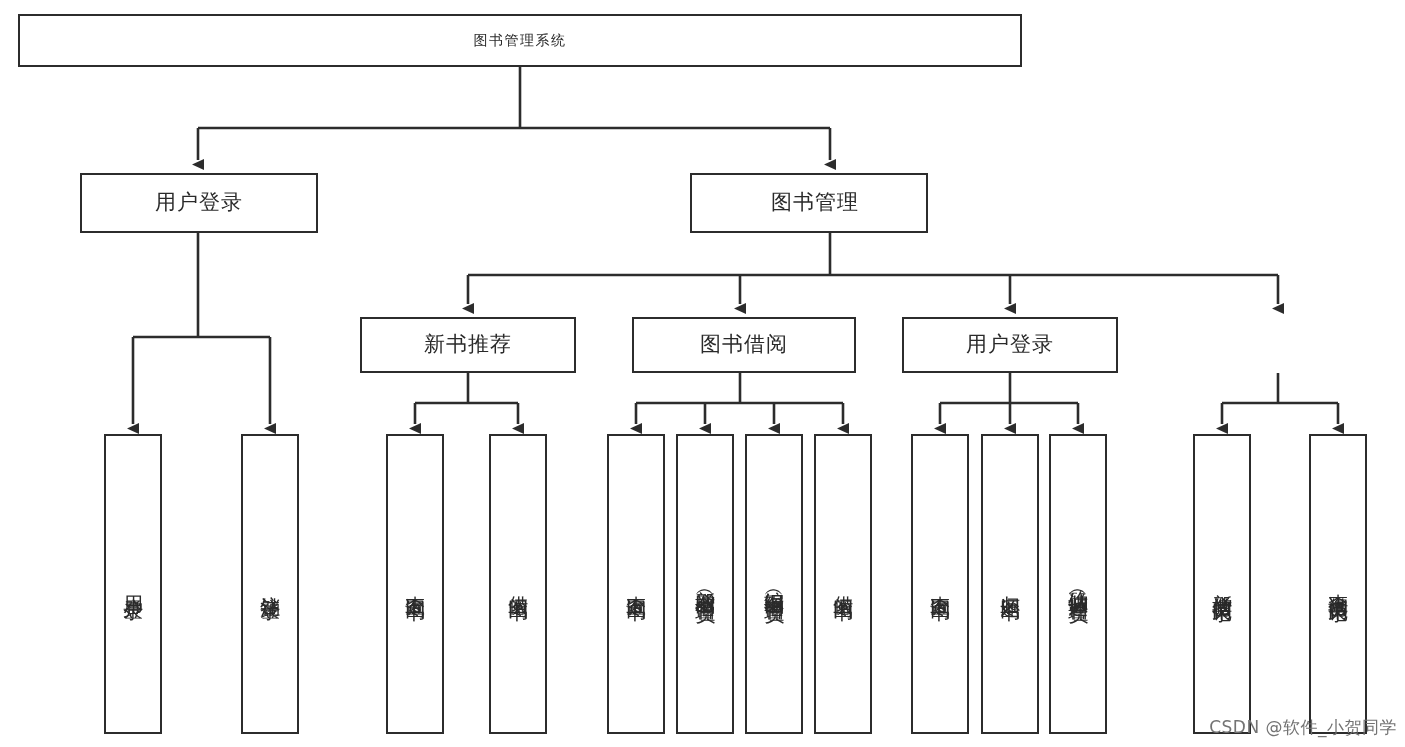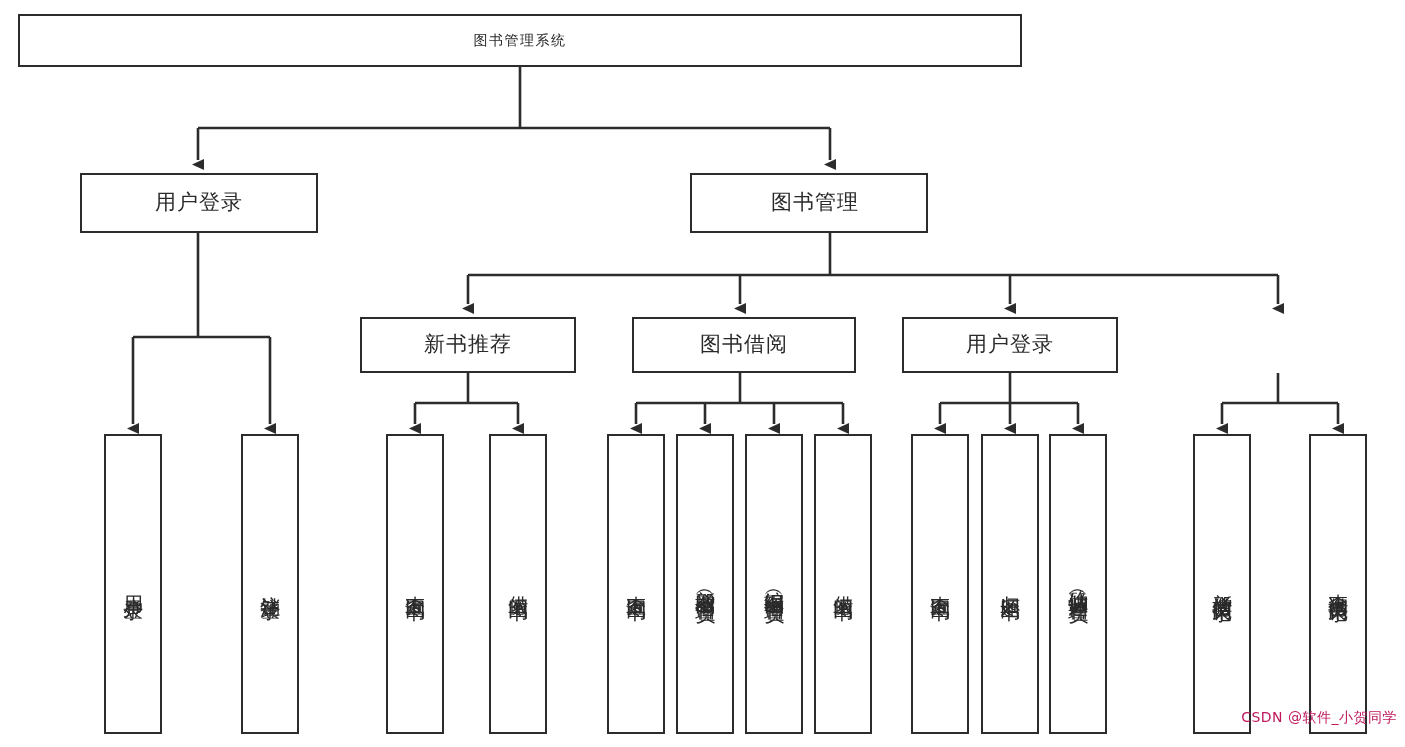--- a/index.html
+++ b/index.html
@@ -55,23 +55,23 @@
   .node.vertical .vlabel {
     writing-mode: vertical-rl;
     text-orientation: upright;
     line-height: 1.18;
     white-space: nowrap;
     display: block;
   }
   .watermark {
     position: absolute;
     right: 8px;
-    bottom: 20px;
-    font-size: 14px;
-    color: #be185d;
+    bottom: 8px;
+    font-size: 17px;
+    color: #737373;
     letter-spacing: 0.5px;
     white-space: nowrap;
     font-family: "DejaVu Sans", "Liberation Sans", sans-serif;
   }
 </style>
 </head>
 <body>
 
 <div id="diagram-root">
 

